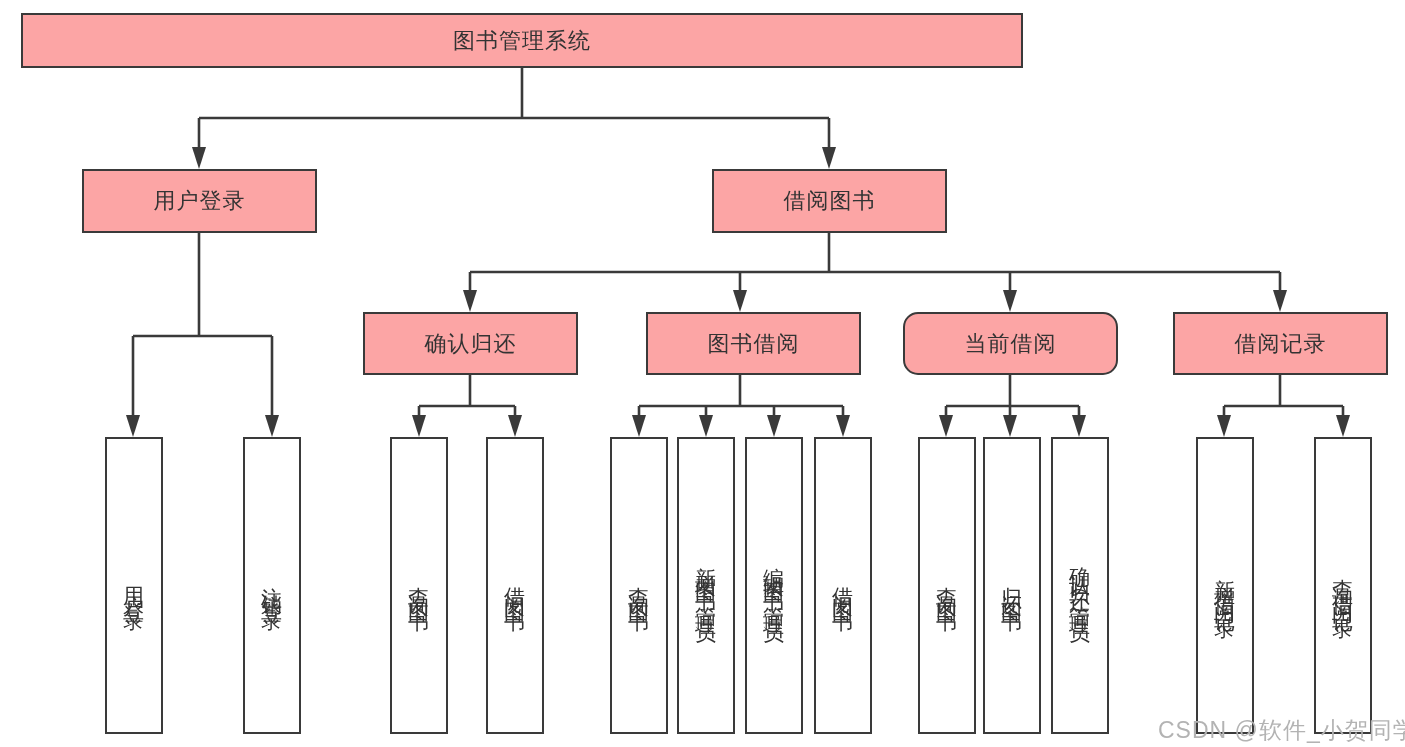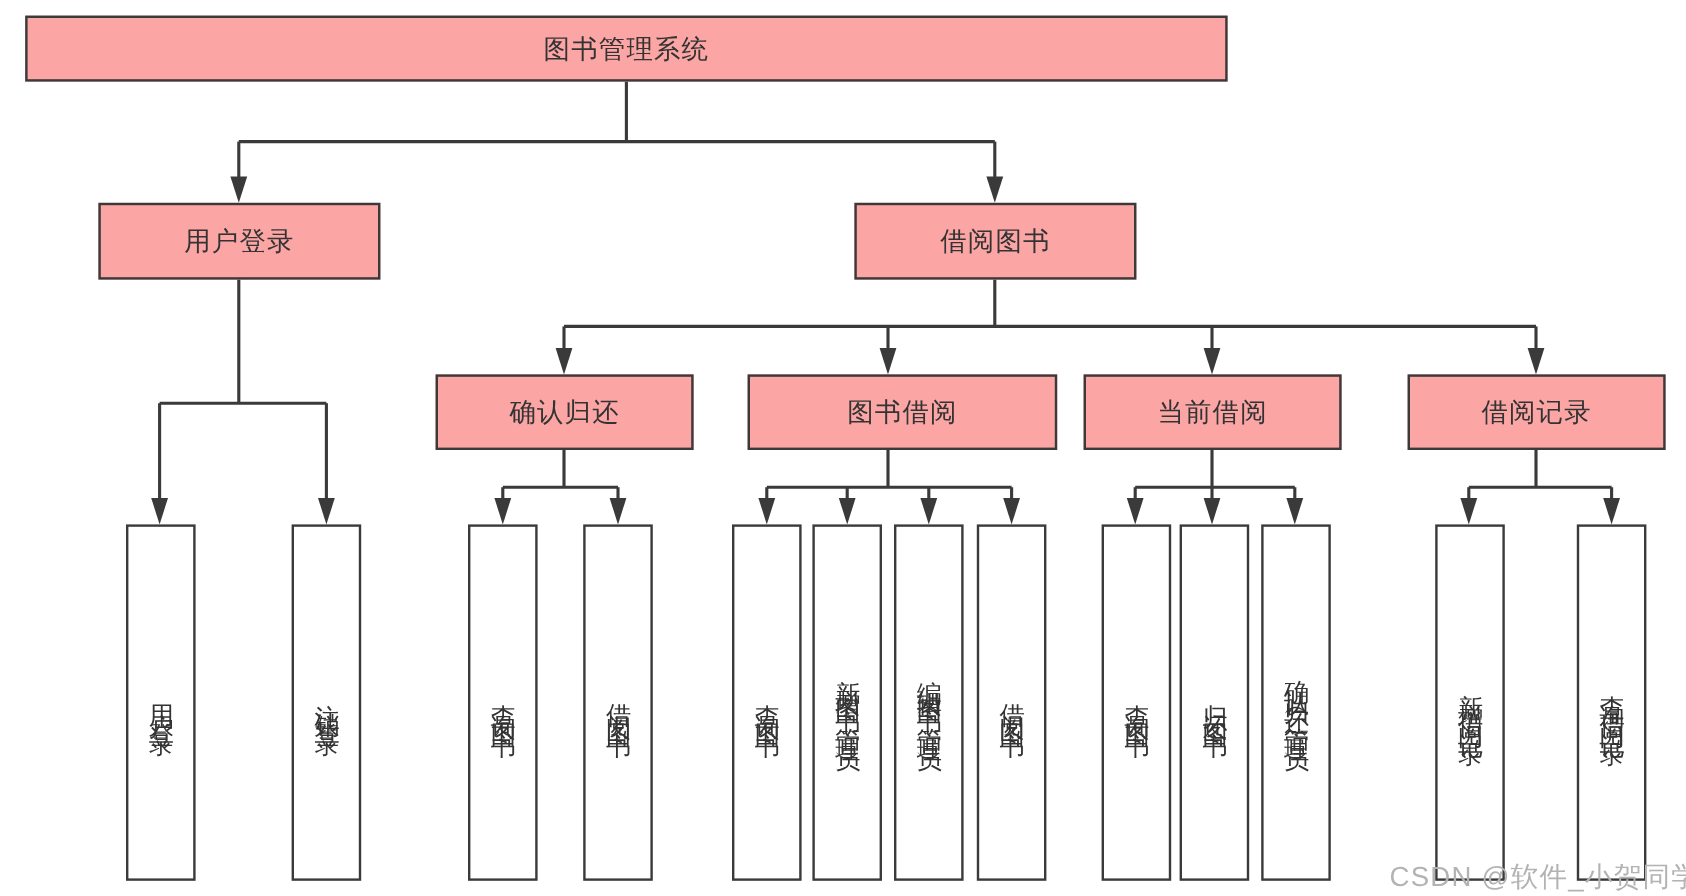--- a/index.html
+++ b/index.html
@@ -133,24 +133,24 @@
   <div class="node" style="left:82px; top:169px; width:235px; height:64px;">
     <span>用户登录</span>
   </div>
   <div class="node" style="left:712px; top:169px; width:235px; height:64px;">
     <span>借阅图书</span>
   </div>
 
   <div class="node" style="left:363px; top:312px; width:215px; height:63px;">
     <span>确认归还</span>
   </div>
-  <div class="node" style="left:623px; top:312px; width:258px; height:63px;">
+  <div class="node" style="left:646px; top:312px; width:215px; height:63px;">
     <span>图书借阅</span>
   </div>
-  <div class="node" style="left:903px; top:312px; width:215px; height:63px;">
+  <div class="node" style="left:903px; top:312px; width:215px; height:63px;border-radius:15px;">
     <span>当前借阅</span>
   </div>
   <div class="node" style="left:1173px; top:312px; width:215px; height:63px;">
     <span>借阅记录</span>
   </div>
 
   <div class="leaf" style="left:105px;">
     <span>用户登录</span>
   </div>
   <div class="leaf" style="left:243px;">

